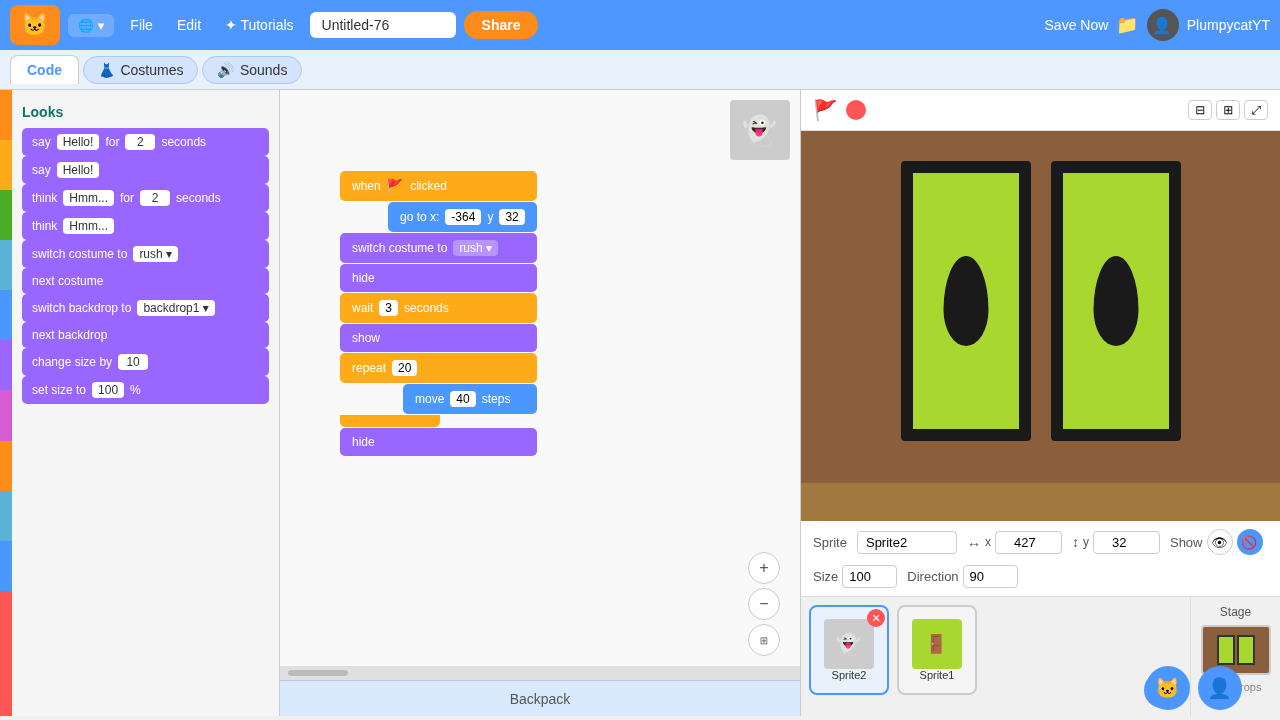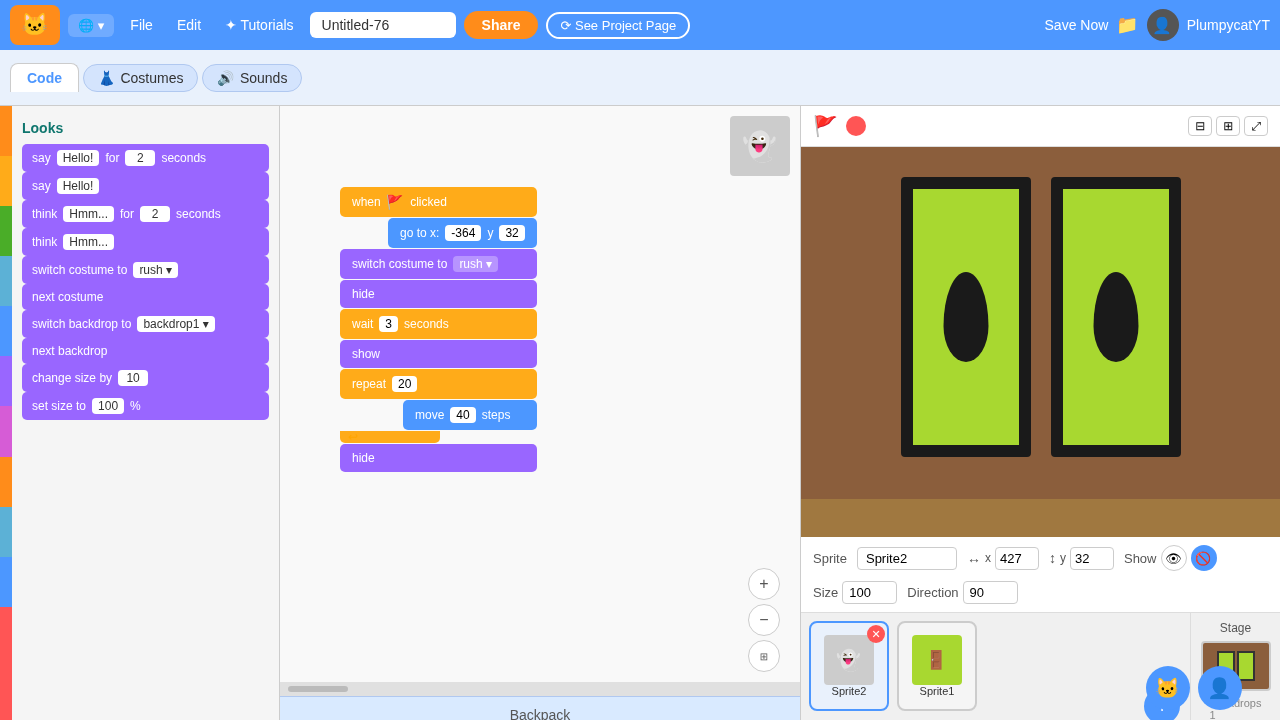--- a/index.html
+++ b/index.html
@@ -53,21 +53,21 @@
     .user-avatar {
       width: 32px; height: 32px; border-radius: 50%; background: #555;
       display: flex; align-items: center; justify-content: center;
       overflow: hidden;
     }
     .username { color: white; font-size: 14px; cursor: pointer; }
 
     
     #tabbar {
       display: flex; align-items: center; background: #e9f1fc;
-      border-bottom: 1px solid #ccc; height: 56px; padding-left: 10px; gap: 4px;
+      border-bottom: 1px solid #ccc; height: 40px; padding-left: 10px; gap: 4px;
     }
     .tab-code {
       background: white; border: 1px solid #ccc; border-bottom: none;
       border-radius: 8px 8px 0 0; padding: 6px 16px; font-size: 14px;
       color: #4d97ff; cursor: pointer; font-weight: bold;
     }
     .tab-costumes, .tab-sounds {
       background: #d4e4fd; border: 1px solid #b0c8f0; border-radius: 20px;
       padding: 5px 14px; font-size: 14px; cursor: pointer; color: #333;
       display: flex; align-items: center; gap: 5px;
@@ -210,22 +210,22 @@
       border-bottom: 1px solid #ddd; flex-wrap: wrap;
     }
     .sprite-label { font-size: 13px; color: #555; }
     .sprite-name-input {
       border: 1px solid #ccc; border-radius: 4px; padding: 3px 8px;
       font-size: 13px; width: 100px;
     }
     .coord-group { display: flex; align-items: center; gap: 4px; }
     .coord-icon { font-size: 12px; color: #555; }
     .coord-input {
-      border: 1px solid #ccc; border-radius: 4px; padding: 3px 4px;
-      font-size: 13px; width: 44px;
+      border: 1px solid #ccc; border-radius: 4px; padding: 3px 18px;
+      font-size: 13px; width: 67px;
     }
     .show-group { display: flex; align-items: center; gap: 4px; }
     .show-label { font-size: 13px; color: #555; }
     .eye-btn {
       background: none; border: 1px solid #ccc; border-radius: 50%;
       width: 26px; height: 26px; display: flex; align-items: center;
       justify-content: center; cursor: pointer; font-size: 13px;
     }
     .eye-btn-active {
       background: #4c97ff; border: none; color: white;
@@ -312,21 +312,20 @@
 <div id="topbar">
   <div class="scratch-logo">
     <span style="font-size:22px;">🐱</span>
   </div>
   <button class="globe-btn">🌐 ▾</button>
   <button class="top-nav-btn">File</button>
   <button class="top-nav-btn">Edit</button>
   <button class="tutorials-btn">✦ Tutorials</button>
   <input class="project-title" type="text" value="Untitled-76" style="">
   <button class="share-btn">Share</button>
-  <button class="see-project-btn">⟳ See Project Page</button>
   <div class="spacer"></div>
   <button class="save-now-btn">Save Now</button>
   <button class="folder-icon-btn">📁</button>
   <div class="user-avatar">👤</div>
   <span class="username">PlumpycatYT</span>
 </div>
 
 <div id="tabbar">
   <button class="tab-code">Code</button>
   <button class="tab-costumes">

